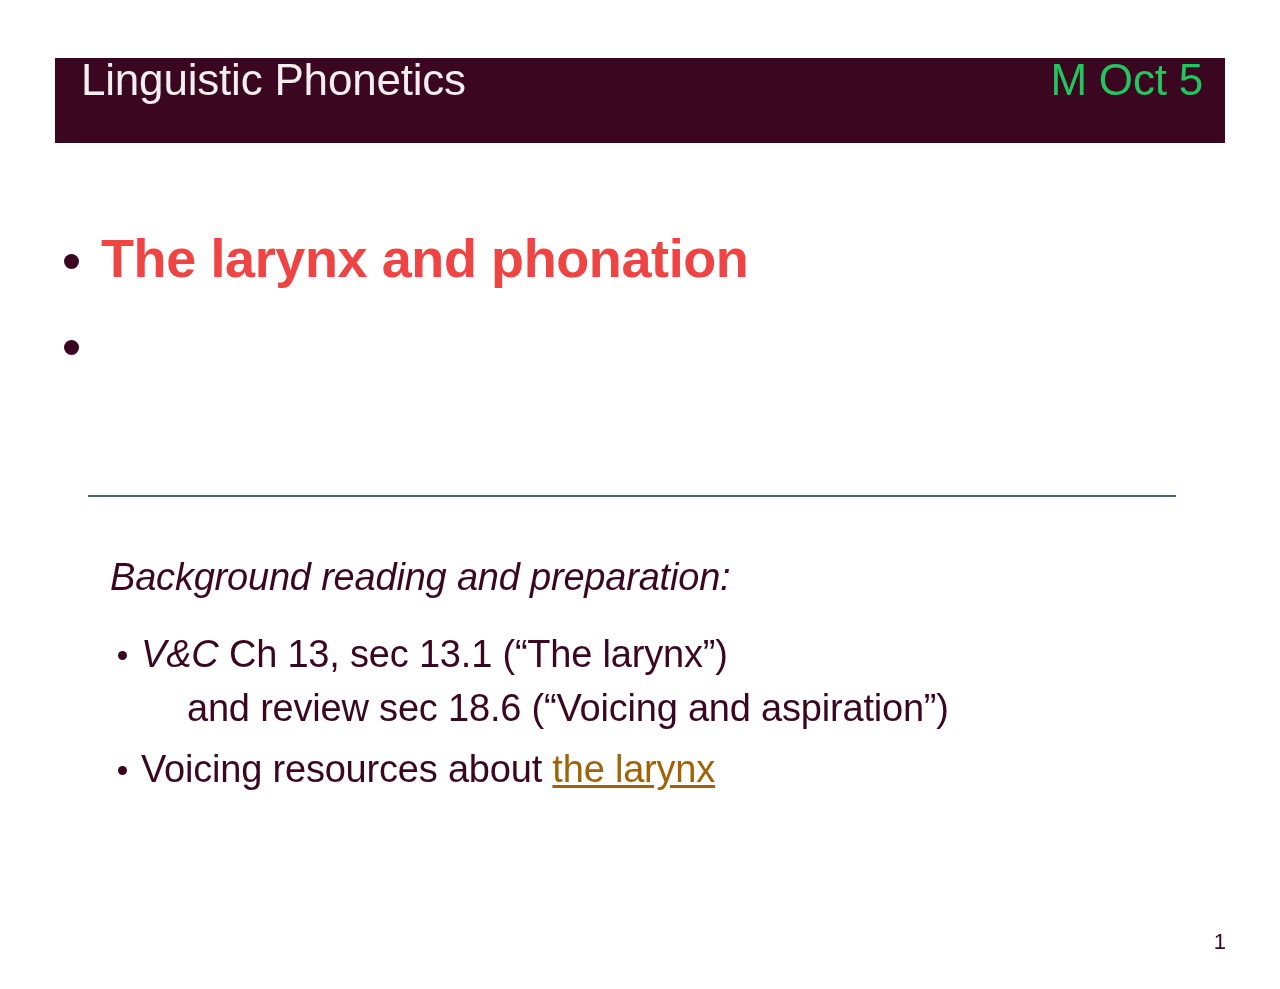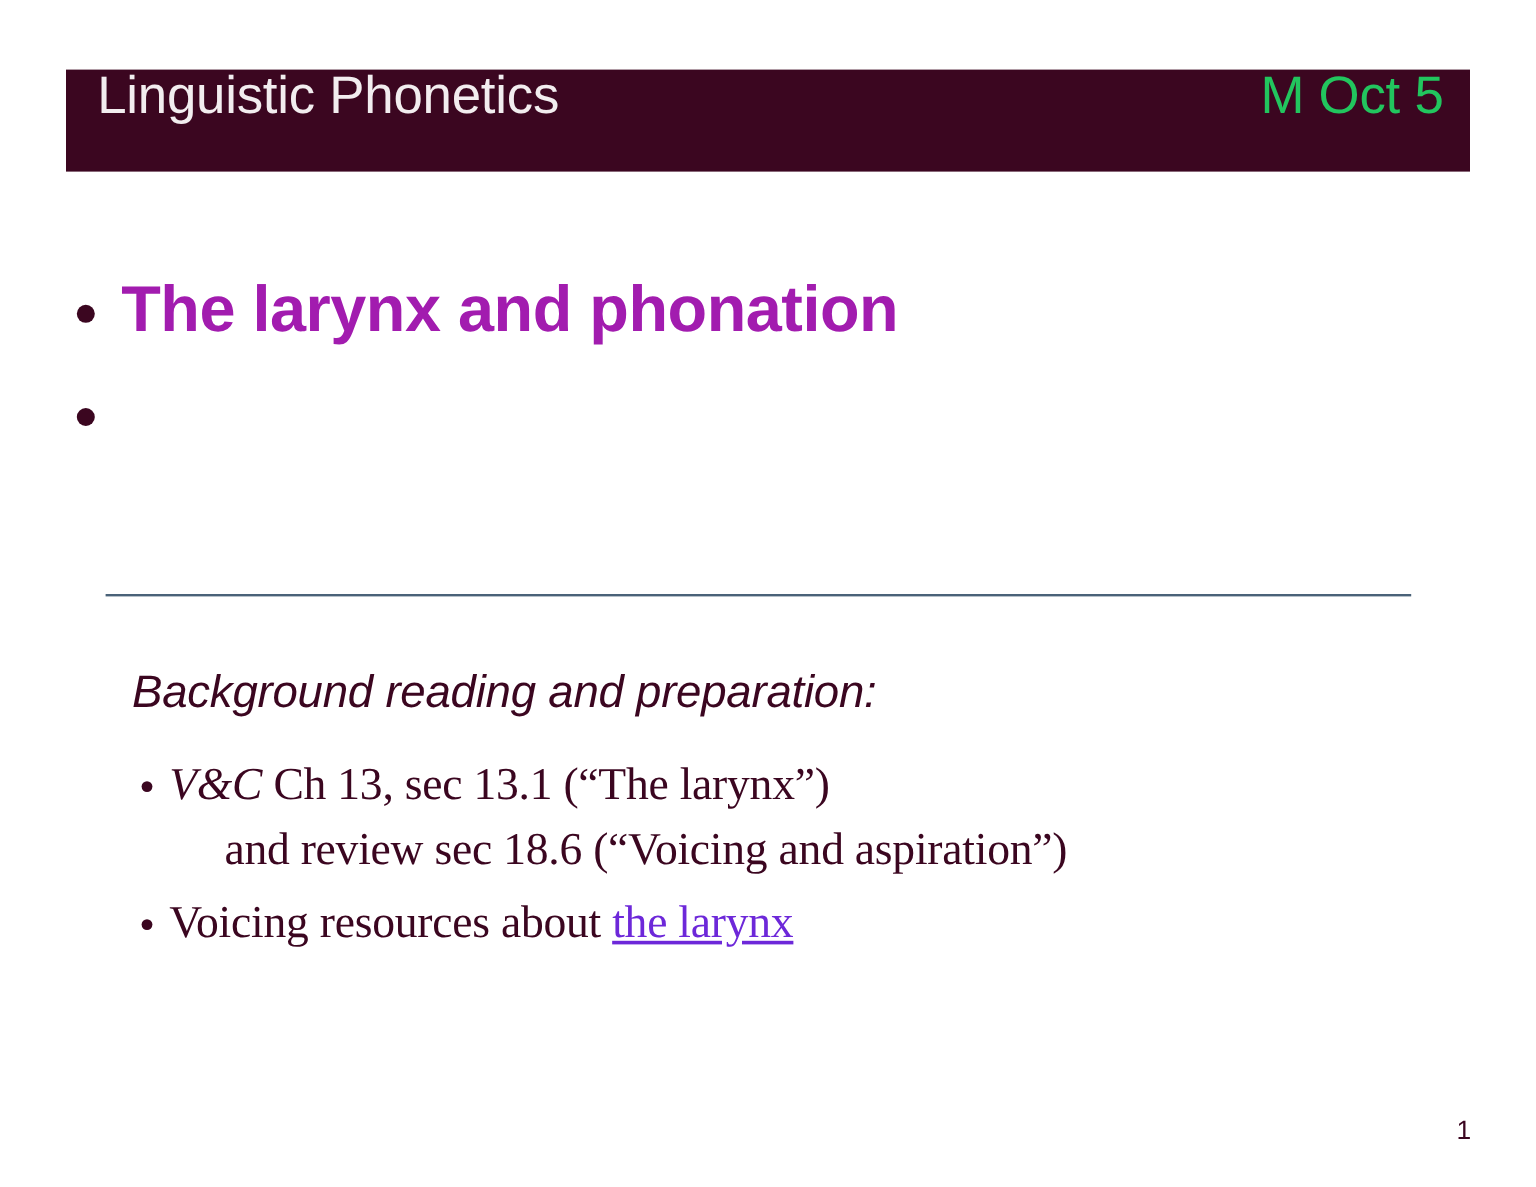--- a/index.html
+++ b/index.html
@@ -65,21 +65,21 @@
   .main-bullet {
     width: 15px;
     height: 15px;
     border-radius: 50%;
     background: #3B0620;
     flex: 0 0 auto;
     margin-top: 26px;
     margin-right: 22px;
   }
   .main-text {
-    color: #a21caf;
+    color: #ef4444;
     font-size: 54px;
     font-weight: bold;
     line-height: 1.12;
     letter-spacing: -0.4px;
   }
 
   
   .divider {
     position: absolute;
     left: 88px;
@@ -105,21 +105,20 @@
     margin-bottom: 32px;
     letter-spacing: -0.2px;
   }
   .sub-list {
     padding-left: 8px;
   }
   .sub-item {
     display: flex;
     align-items: flex-start;
     margin-bottom: 14px;
-    font-family: Liberation Serif, serif;
   }
   .sub-bullet {
     width: 9px;
     height: 9px;
     border-radius: 50%;
     background: #3B0620;
     flex: 0 0 auto;
     margin-top: 20px;
     margin-right: 14px;
   }
@@ -130,21 +129,21 @@
   }
   .sub-text .em {
     font-style: italic;
   }
   .sub-cont {
     display: block;
     padding-left: 46px;
     margin-top: 8px;
   }
   .link {
-    color: #6d28d9;
+    color: #a16207;
     text-decoration: underline;
     text-underline-offset: 3px;
     cursor: pointer;
     text-align: center;
   }
 
   
   .page-number {
     position: absolute;
     right: 54px;

